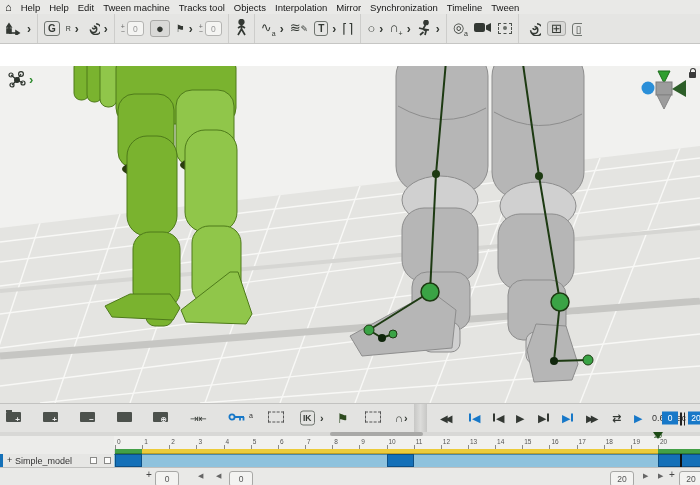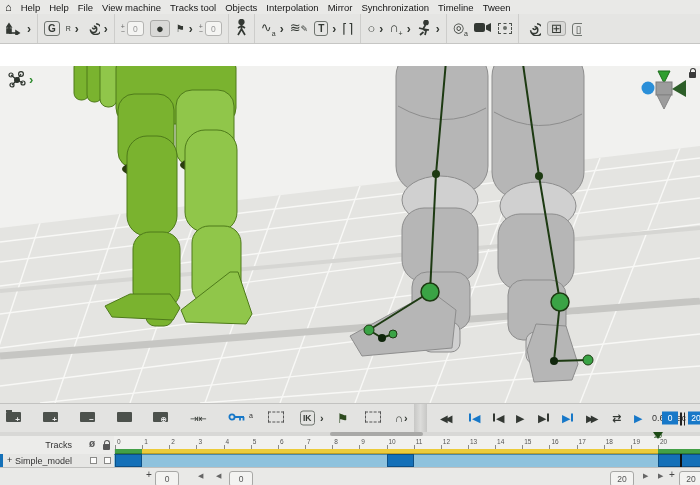--- a/index.html
+++ b/index.html
@@ -125,22 +125,22 @@
 </style>
 </head>
 <body>
 
 <div class="app">
 
   <div class="menubar">
     <span class="home">⌂</span>
     <span class="menu-item">Help</span>
     <span class="menu-item">Help</span>
-    <span class="menu-item">File</span>
-    <span class="menu-item">View machine</span>
+    <span class="menu-item">Edit</span>
+    <span class="menu-item">Tween machine</span>
     <span class="menu-item">Tracks tool</span>
     <span class="menu-item">Objects</span>
     <span class="menu-item">Interpolation</span>
     <span class="menu-item">Mirror</span>
     <span class="menu-item">Synchronization</span>
     <span class="menu-item">Timeline</span>
     <span class="menu-item">Tween</span>
   </div>
 
   <div class="toolbar">
@@ -403,25 +403,20 @@
     <span class="pb vbars" style="left:680px"></span>
     <span class="pb timebox" style="left:688px">20</span>
   </div>
 
   <div class="timeline">
     <div class="tl-scroll">
         <div class="tl-thumb"></div>
       </div>
 
     <div class="tl-left">
-      <div class="tl-head">
-        <span class="tracks-label">Tracks</span>
-        <span class="eyeoff">ø</span>
-        <span class="lock"></span>
-      </div>
       <div class="trackrow-left">
         <span class="accent"></span>
         <span class="texpand">+</span>
         <span class="tname">Simple_model</span>
         <span class="cb c1"></span>
         <span class="cb c2"></span>
       </div>
     </div>
 
     <div class="tl-right">

